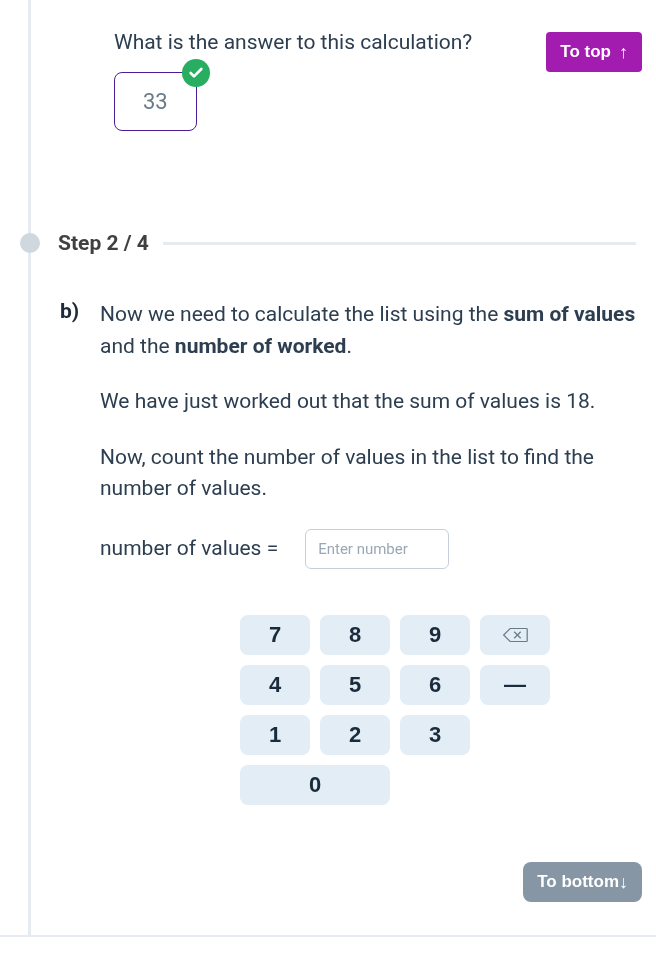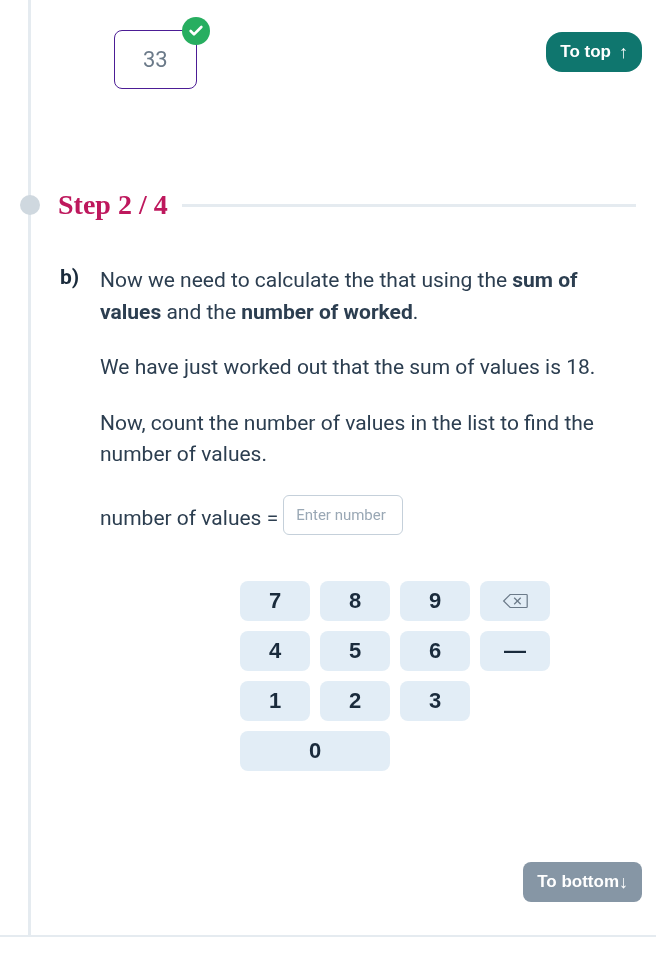--- a/index.html
+++ b/index.html
@@ -70,24 +70,23 @@
     .step-dot {
       width: 20px;
       height: 20px;
       background: #cfd8df;
       border-radius: 50%;
       margin-right: 18px;
       flex-shrink: 0;
     }
     .step-label {
       font-weight: 700;
-      font-size: 28px;
-      color: #be185d;
+      font-size: 21px;
+      color: #404040;
       margin-right: 14px;
-      font-family: Liberation Serif, serif;
     }
     .step-line {
       flex: 1;
       height: 3px;
       background: #e5ebf0;
     }
     .part-row {
       display: flex;
       margin-top: 44px;
     }
@@ -105,35 +104,35 @@
       color: #2c3e50;
     }
     .part-body p {
       margin-bottom: 24px;
     }
     .part-body .bold {
       font-weight: 700;
     }
     .input-row {
       display: flex;
-      align-items: flex-end;
-      gap: 5px;
+      align-items: center;
+      gap: 27px;
       margin-top: 18px;
     }
     .input-label {
       font-size: 21px;
       color: #2c3e50;
     }
     .num-input {
       border: 1px solid #c5d0da;
       border-radius: 6px;
       padding: 10px 12px;
       font-size: 15px;
       color: #737373;
-      width: 120px;
+      width: 144px;
       font-family: inherit;
     }
     .num-input::placeholder {
       color: #9aa8b5;
     }
     .keypad {
       margin-top: 46px;
       margin-left: 140px;
       width: 330px;
     }
@@ -163,24 +162,24 @@
       width: 26px;
       height: 18px;
     }
     .key-minus {
       font-weight: 700;
     }
     .to-top {
       position: absolute;
       top: 32px;
       right: 14px;
-      background: #0f766e;
+      background: #a21caf;
       color: #fff;
       border: none;
-      border-radius: 16px;
+      border-radius: 4px;
       padding: 10px 14px;
       font-size: 17px;
       font-weight: 600;
       display: flex;
       align-items: center;
       gap: 8px;
       cursor: pointer;
     }
     .to-bottom {
       position: absolute;
@@ -215,40 +214,41 @@
 <body>
 
 <div class="timeline"></div>
 
 <button class="to-top">
   <span>To top</span>
   <span class="arrow-up">↑</span>
 </button>
 
 <div class="content">
+  <div class="q-text">What is the answer to this calculation?</div>
   <div class="answer-box">
     <span>33</span>
     <span class="checkmark">
       <svg viewBox="0 0 24 24" fill="none" stroke="white" stroke-width="4" stroke-linecap="round" stroke-linejoin="round">
           <polyline points="4 12 9 17 20 6"></polyline>
         </svg>
     </span>
   </div>
 
   <div class="step-header">
     <div class="step-dot"></div>
     <div class="step-label">Step 2 / 4</div>
     <div class="step-line"></div>
   </div>
 
   <div class="part-row">
     <div class="part-label">b)</div>
     <div class="part-body">
       <p>
-        <span>Now we need to calculate the that using the </span><span class="bold">sum of values</span><span> and the </span><span class="bold">number of worked</span><span>.</span>
+        <span>Now we need to calculate the list using the </span><span class="bold">sum of values</span><span> and the </span><span class="bold">number of worked</span><span>.</span>
       </p>
       <p>We have just worked out that the sum of values is 18.</p>
       <p>Now, count the number of values in the list to find the number of values.</p>
 
       <div class="input-row">
         <span class="input-label">number of values =</span>
         <input class="num-input" type="text" placeholder="Enter number" style="">
       </div>
 
       <div class="keypad">

